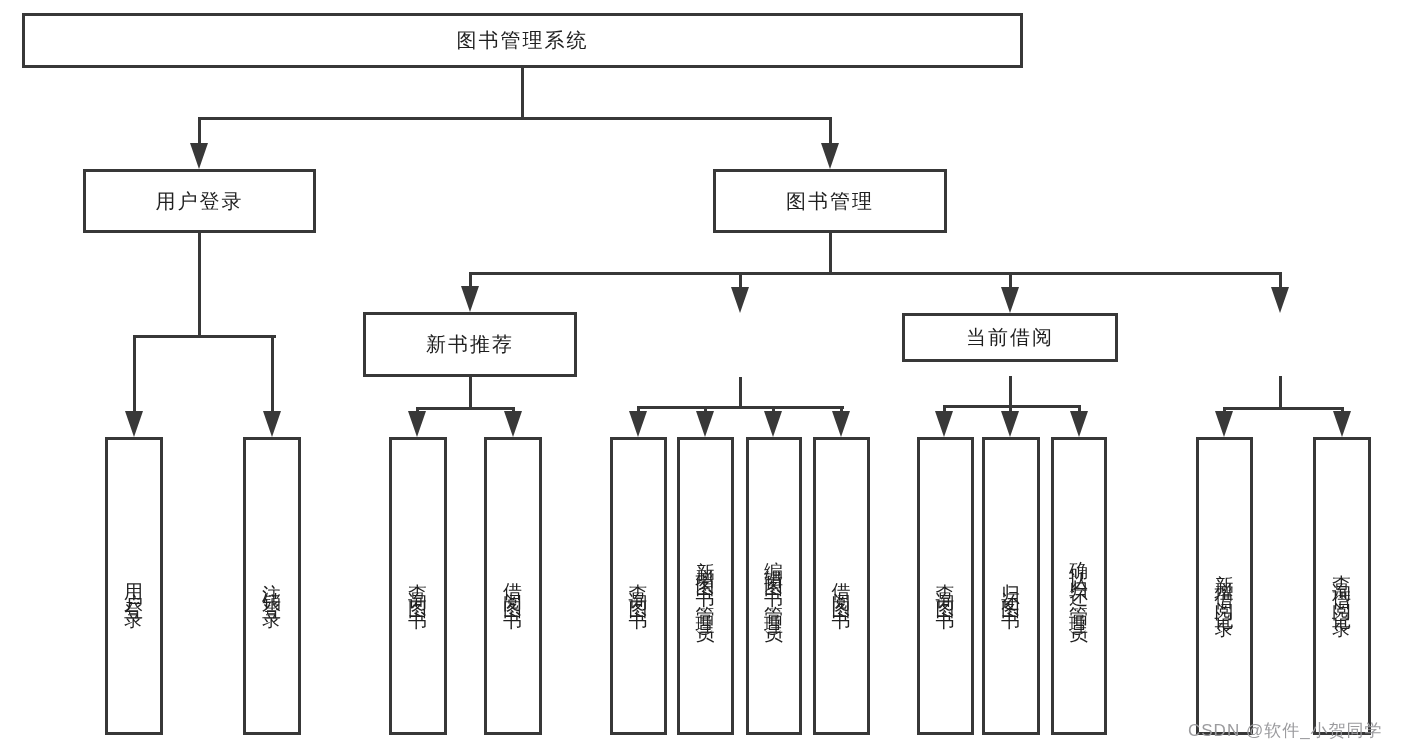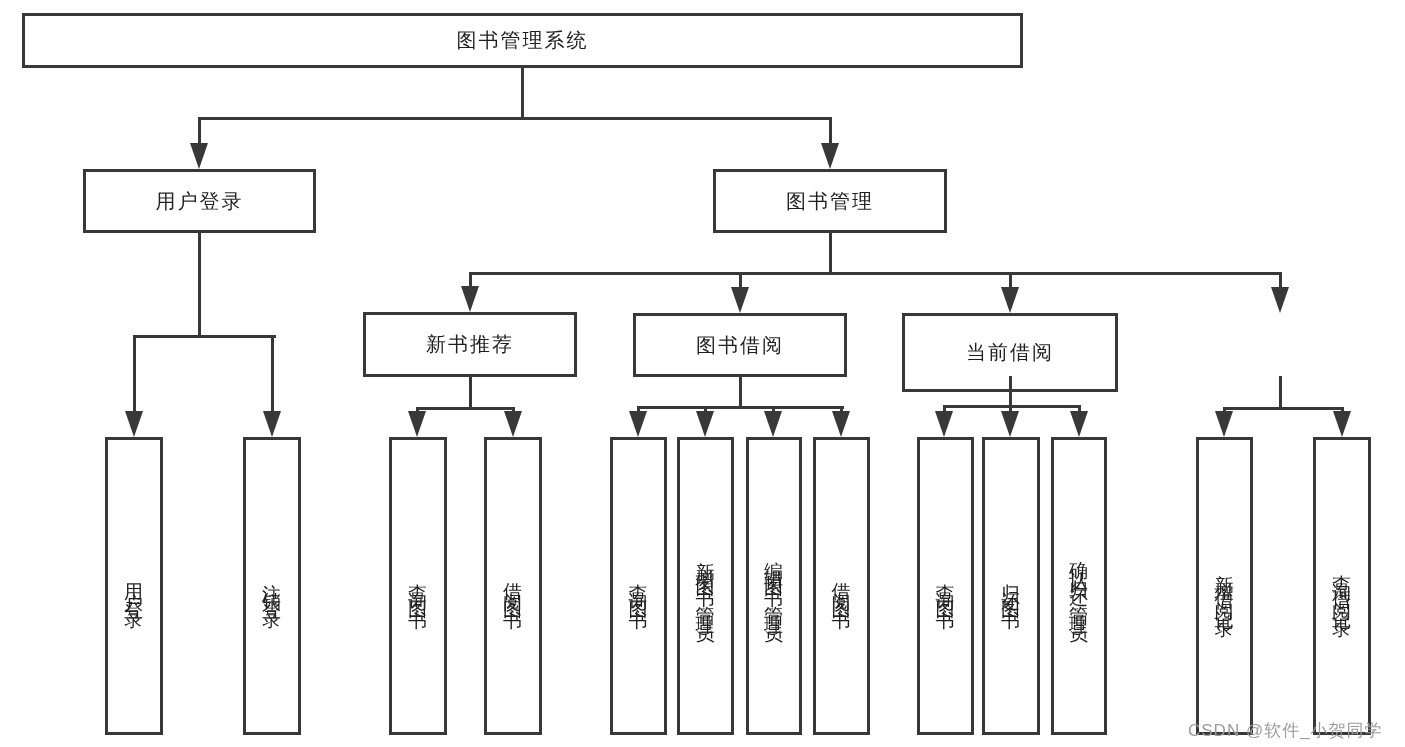--- a/index.html
+++ b/index.html
@@ -60,24 +60,21 @@
   <div class="node h" style="left:83px;top:169px;width:233px;height:64px;">
     <span>用户登录</span>
   </div>
   <div class="node h" style="left:363px;top:312px;width:214px;height:65px;">
     <span>新书推荐</span>
   </div>
 
   <div class="node h" style="left:713px;top:169px;width:234px;height:64px;">
     <span>图书管理</span>
   </div>
-  <div class="node h" style="left:633px;top:313px;width:214px;height:64px;">
-    <span>图书借阅</span>
-  </div>
-  <div class="node h" style="left:902px;top:313px;width:216px;height:79px;">
+  <div class="node h" style="left:902px;top:313px;width:216px;height:49px;">
     <span>当前借阅</span>
   </div>
 
   <div class="node v" style="left:105px;top:437px;width:58px;height:298px;">
     <span>用户登录</span>
   </div>
   <div class="node v" style="left:243px;top:437px;width:58px;height:298px;">
     <span>注销登录</span>
   </div>
   <div class="node v" style="left:389px;top:437px;width:58px;height:298px;">

